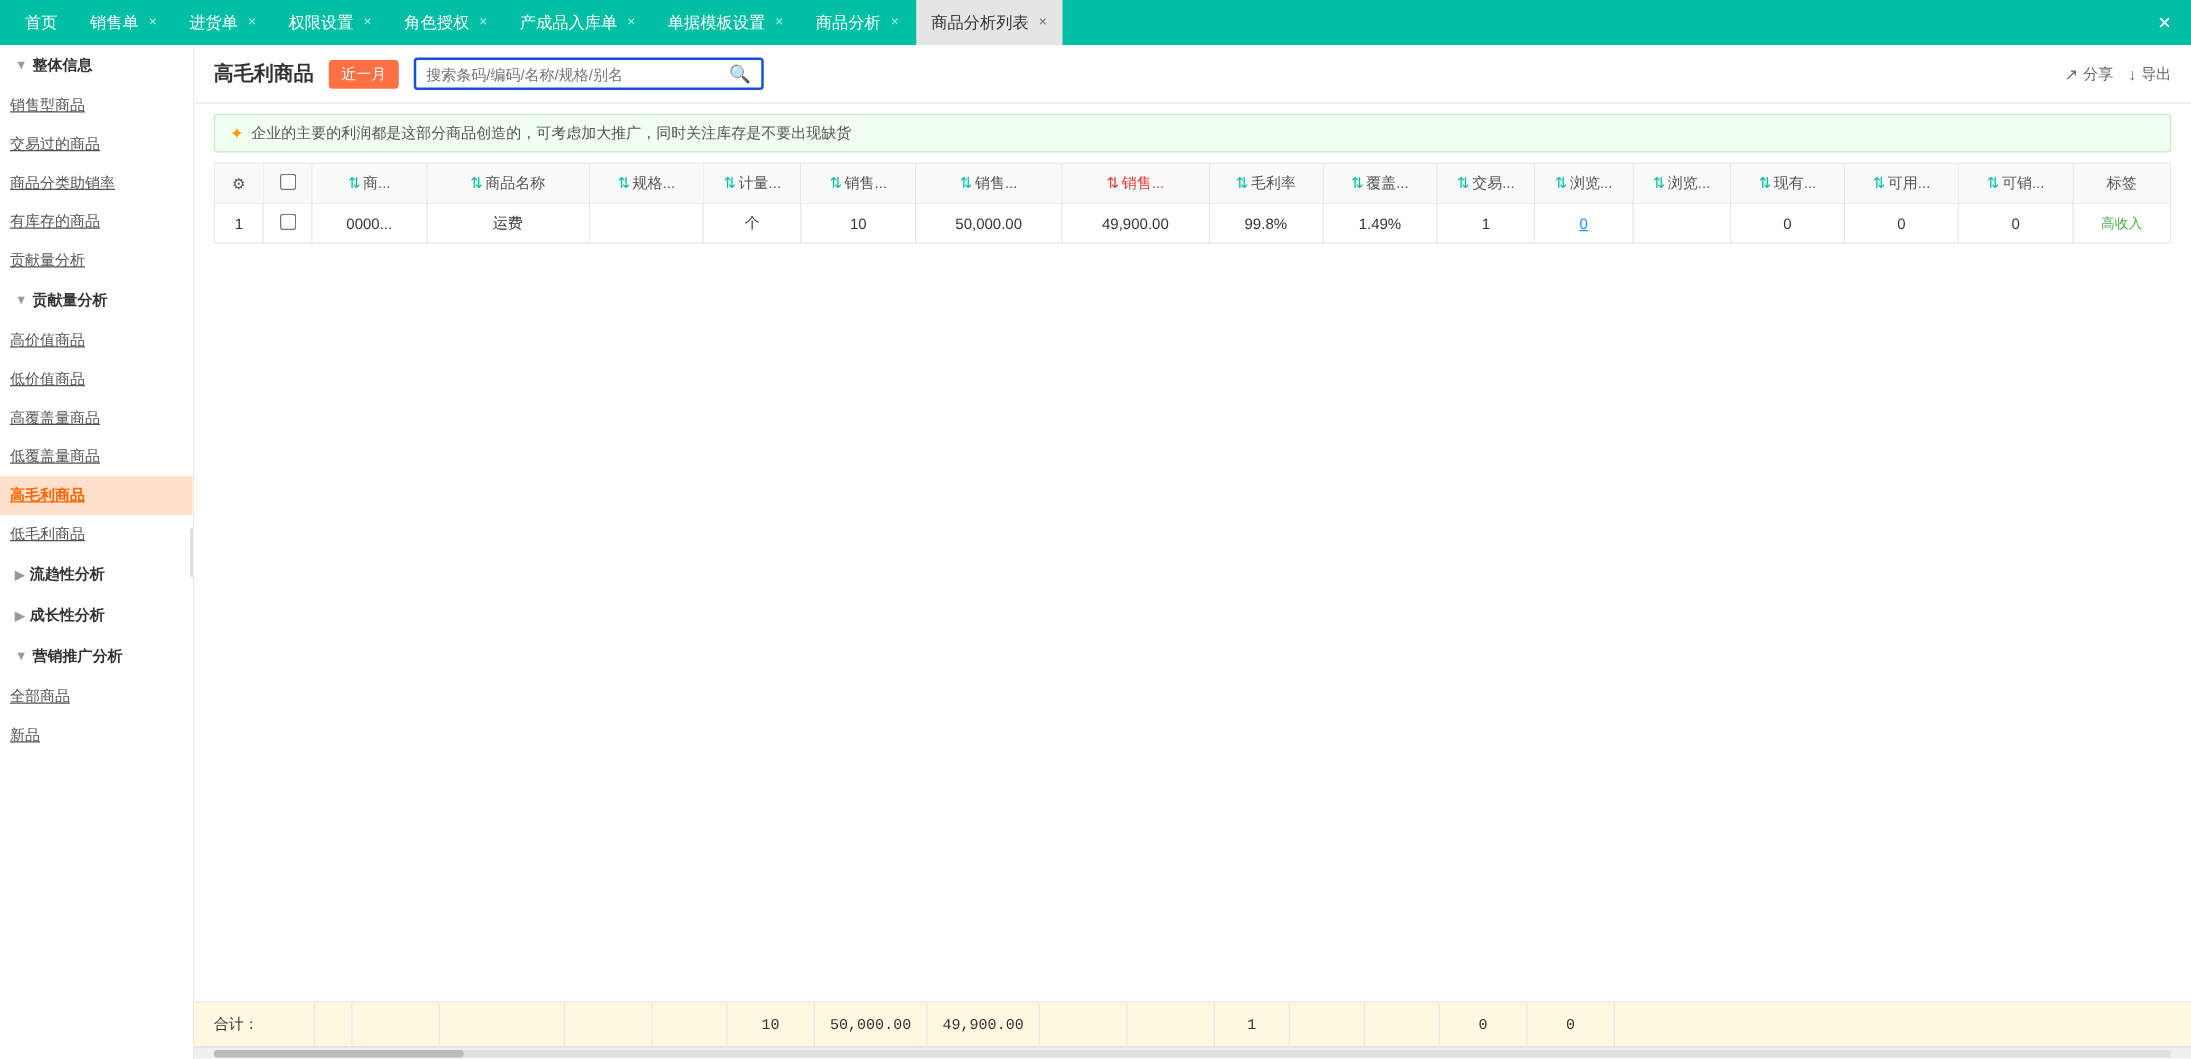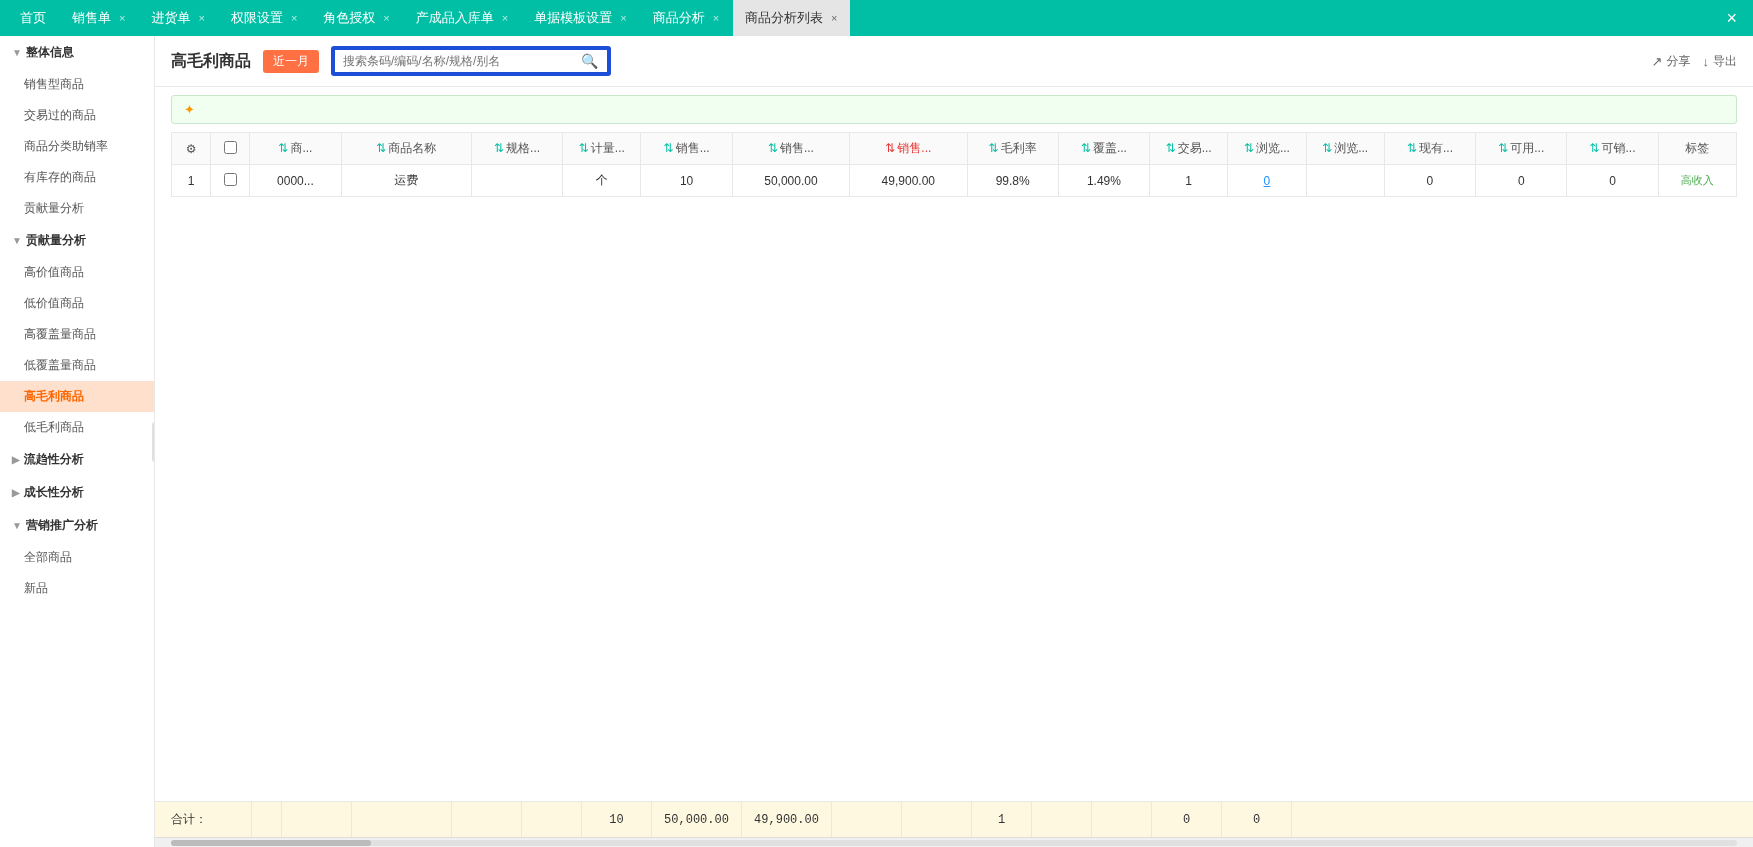--- a/index.html
+++ b/index.html
@@ -73,27 +73,28 @@
       padding: 8px 12px;
       font-size: 12px;
       color: #333;
       font-weight: bold;
       display: flex;
       align-items: center;
       gap: 4px;
       cursor: pointer;
     }
     .sidebar-item {
-      padding: 7px 12px 7px 24px;
+      padding: 7px 12px 7px 8px;
       font-size: 12px;
       color: #555;
       cursor: pointer;
       white-space: nowrap;
       overflow: hidden;
       text-overflow: ellipsis;
+      text-decoration: underline;
     }
     .sidebar-item.active { background: #ffe0cc; color: #ff6600; font-weight: bold; }
     .section-toggle { font-size: 10px; color: #999; }
 
     
     .content-area {
       flex: 1;
       display: flex;
       flex-direction: column;
       background: white;
@@ -118,22 +119,22 @@
       background: #ff7043;
       color: white;
       border: none;
       border-radius: 3px;
       padding: 3px 10px;
       font-size: 12px;
       cursor: pointer;
     }
     .search-box {
       display: flex;
-      align-items: center;
-      border: 4px solid #1d4ed8;
+      align-items: flex-end;
+      border: 2px solid #1d4ed8;
       border-radius: 3px;
       padding: 3px 8px;
       gap: 4px;
       flex: 1;
       max-width: 280px;
     }
     .search-box input {
       border: none;
       outline: none;
       font-size: 12px;
@@ -380,20 +381,21 @@
         </div>
         <div class="action-btn">
           <span style="font-size:13px;">↓</span>
           <span>导出</span>
         </div>
       </div>
     </div>
 
     <div class="info-banner">
       <span class="info-icon">✦</span>
+      <span>企业的主要的利润都是这部分商品创造的，可考虑加大推广，同时关注库存是不要出现缺货</span>
     </div>
 
     <div class="table-container">
       <table>
         <thead>
           <tr>
             <th style="width:30px;">
               <span>⚙</span>
             </th>
             <th class="checkbox-col">

